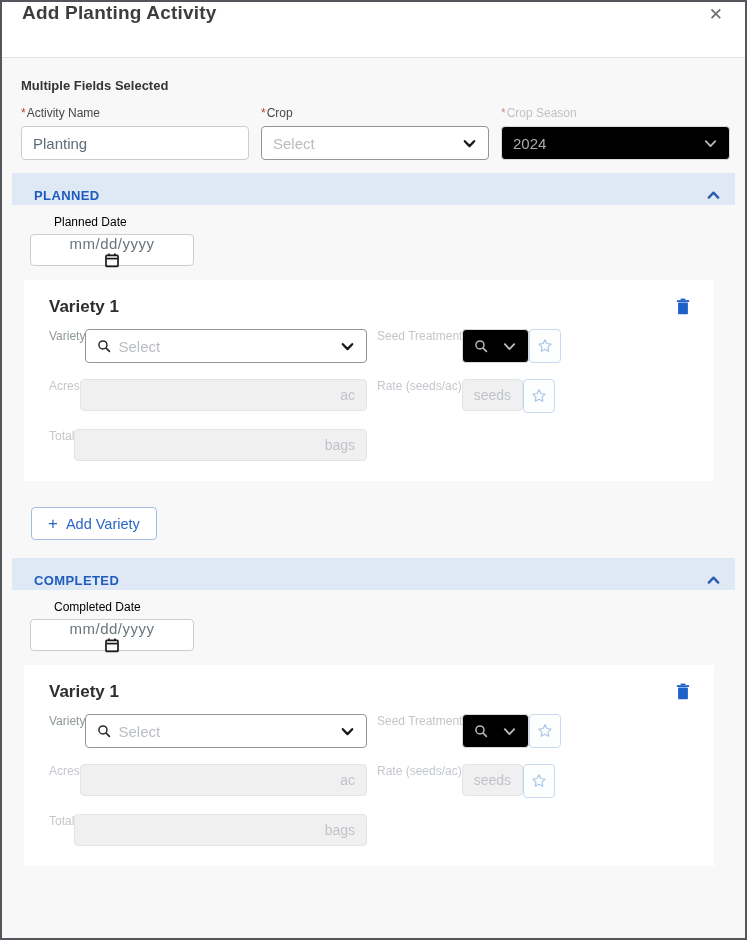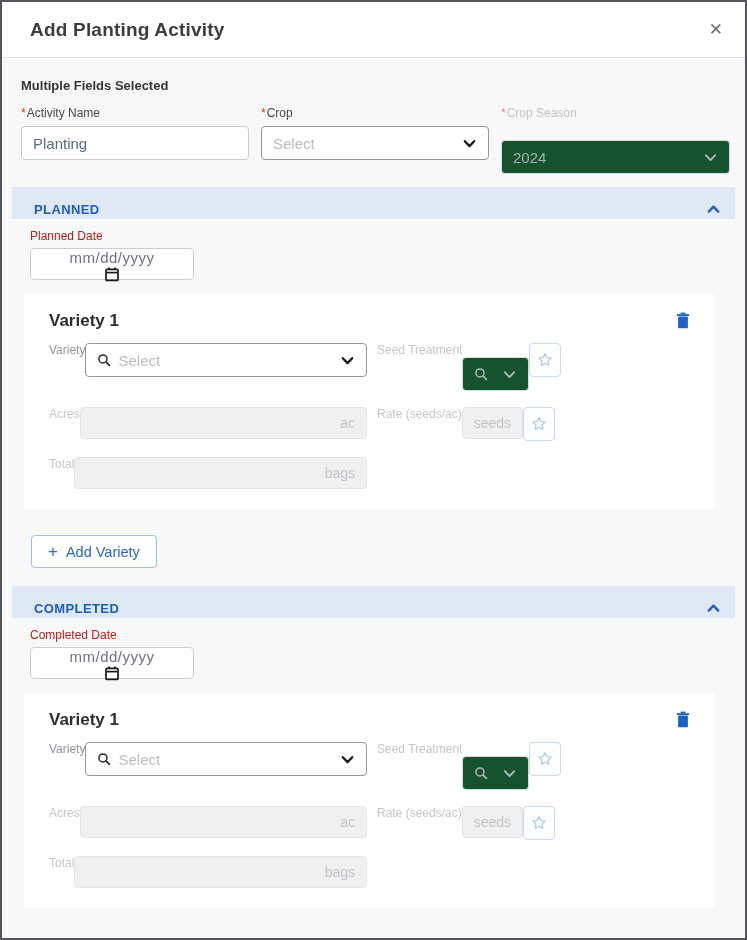--- a/index.html
+++ b/index.html
@@ -11,22 +11,22 @@
     border: 2px solid #55565c;
     background: #f8f8f8;
     overflow: hidden;
     position: relative;
   }
 
   
   .dialog-header {
     height: 56px; background: #ffffff;
     border-bottom: 1px solid #e2e2e2;
-    display: flex; align-items: center; justify-content: space-between;
-    padding: 0 16px 0 28px;
+    display: flex; align-items: flex-start; justify-content: space-between;
+    padding: 0 16px 0 20px;
   }
   .dialog-title { font-size: 19px; font-weight: 600; color: #3d3d3d; letter-spacing: .2px; }
   .close-btn {
     font-size: 17px; color: #6f6f6f; cursor: pointer;
     background: none; border: none; line-height: 1; padding: 4px 6px;
     font-family: "Liberation Sans", sans-serif;
   }
 
   
   .dialog-body { padding: 0 10px; }
@@ -54,39 +54,39 @@
   .select-box {
     height: 34px; width: 100%;
     border: 1px solid #8f969c; border-radius: 4px;
     background: #ffffff; padding: 0 11px;
     display: flex; align-items: center; gap: 7px;
     font-size: 15px; color: #5f6d75; cursor: pointer;
   }
   .select-box .placeholder { color: #b9bdc1; flex: 1; }
   .select-box .chev { color: #1a1a1a; display: flex; }
   .select-box.disabled {
-    background: #14532d; border-color: #d9dadc; cursor: default; margin-top: 14px;
+    background: #000000; border-color: #d9dadc; cursor: default;
   }
   .select-box.disabled .value, .select-box.disabled .placeholder { color: #a9adb1; }
   .select-box.disabled .chev, .select-box.disabled .search { color: #b4b8bc; }
   .select-box .value { color: #a9adb1; flex: 1; }
   .select-box .search { color: #2a2a2a; display: flex; }
 
   
   .section-bar {
     height: 32px; background: #dfe9f5;
     display: flex; align-items: center; justify-content: space-between;
     padding: 12px 14px 0 22px; cursor: pointer;
   }
   .section-bar .section-title { font-size: 13px; font-weight: bold; color: #1e5bbc; letter-spacing: .4px; }
   .section-bar .chev-up { color: #2a5db0; display: flex; }
 
   
   .date-wrap { margin: 10px 0 0 18px; }
-  .date-label { font-size: 12px; color: #b91c1c; margin-bottom: 5px; }
+  .date-label { font-size: 12px; color: #000000; margin-bottom: 5px; margin-left: 24px; }
   .date-input {
     width: 164px; height: 32px;
     border: 1px solid #c9ced3; border-radius: 4px; background: #fff;
     display: flex; align-items: center; justify-content: space-between;
     padding: 0 11px; cursor: text; flex-direction: column;
   }
   .date-input .date-ph { font-size: 15px; color: #6a767d; letter-spacing: .5px; }
   .date-input .cal { color: #1a1a1a; display: flex; cursor: pointer; }
 
   

